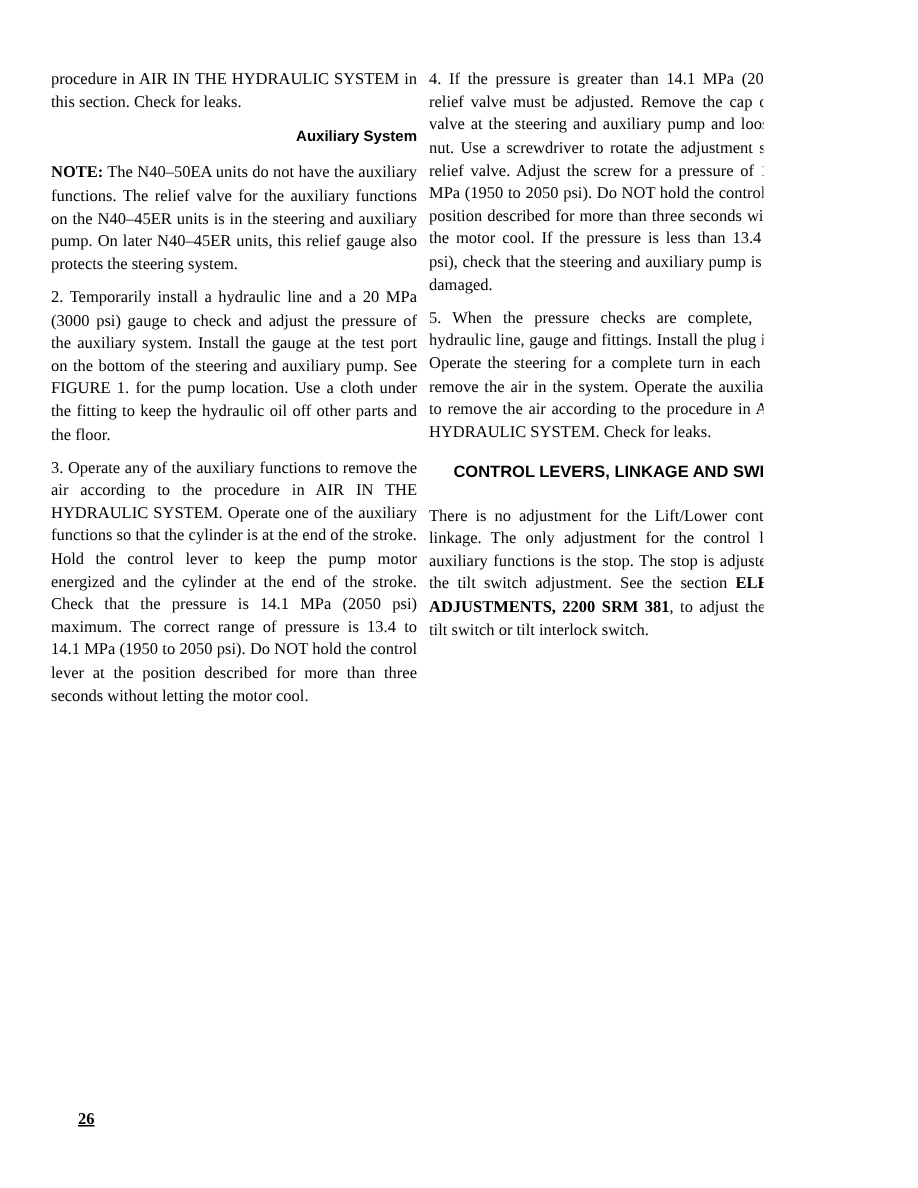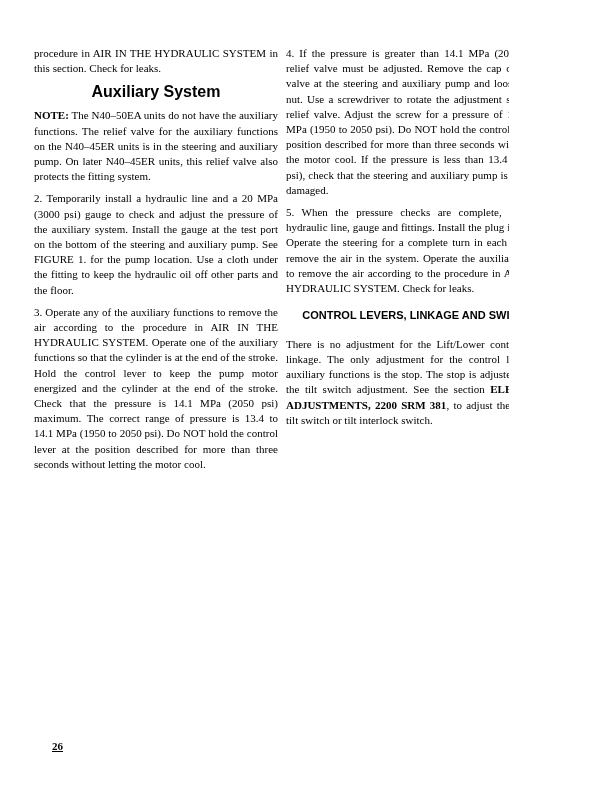--- a/index.html
+++ b/index.html
@@ -23,24 +23,24 @@
     top: 46px;
     text-align: justify;
   }
   .col-left  { left: 34px;  width: 244px; }
   .col-right { left: 286px; width: 277px; }
   .col p {
     margin: 0 0 7px 0;
   }
   .subheading {
     font-family: "Liberation Sans", sans-serif;
-    font-size: 16px;
+    font-size: 10px;
     font-weight: bold;
     line-height: 14px;
-    text-align: center;
+    text-align: right;
     margin: 9px 0 9px 0;
   }
   .sectionheading {
     font-family: "Liberation Sans", sans-serif;
     font-size: 11px;
     font-weight: bold;
     line-height: 15.5px;
     text-align: center;
     margin: 12px 0 13px 0;
   }
@@ -59,21 +59,21 @@
 </head>
 <body>
 
 <div class="page">
 
   <div class="col col-left">
     <p>procedure in AIR IN THE HYDRAULIC SYSTEM in this section. Check for leaks.</p>
 
     <h2 class="subheading">Auxiliary System</h2>
 
-    <p><span class="bold">NOTE:</span><span> The N40–50EA units do not have the auxiliary functions. The relief valve for the auxiliary functions on the N40–45ER units is in the steering and auxiliary pump. On later N40–45ER units, this relief valve also protects the fitting system.</span></p>
+    <p><span class="bold">NOTE:</span><span> The N40–50EA units do not have the auxiliary functions. The relief valve for the auxiliary functions on the N40–45ER units is in the steering and auxiliary pump. On later N40–45ER units, this relief gauge also protects the steering system.</span></p>
 
 
     <p>2. Temporarily install a hydraulic line and a 20 MPa (3000 psi) gauge to check and adjust the pressure of the auxiliary system. Install the gauge at the test port on the bottom of the steering and auxiliary pump. See FIGURE 1. for the pump location. Use a cloth under the fitting to keep the hydraulic oil off other parts and the floor.</p>
 
     <p>3. Operate any of the auxiliary functions to remove the air according to the procedure in AIR IN THE HYDRAULIC SYSTEM. Operate one of the auxiliary functions so that the cylinder is at the end of the stroke. Hold the control lever to keep the pump motor energized and the cylinder at the end of the stroke. Check that the pressure is 14.1 MPa (2050 psi) maximum. The correct range of pressure is 13.4 to 14.1 MPa (1950 to 2050 psi). Do NOT hold the control lever at the position described for more than three seconds without letting the motor cool.</p>
   </div>
 
   <div class="col col-right">
     <p>4. If the pressure is greater than 14.1 MPa (2050 psi), the relief valve must be adjusted. Remove the cap on the relief valve at the steering and auxiliary pump and loosen the lock nut. Use a screwdriver to rotate the adjustment screw of the relief valve. Adjust the screw for a pressure of 13.4 to 14.1 MPa (1950 to 2050 psi). Do NOT hold the control lever at the position described for more than three seconds without letting the motor cool. If the pressure is less than 13.4 MPa (1950 psi), check that the steering and auxiliary pump is not worn or damaged.</p>
 

